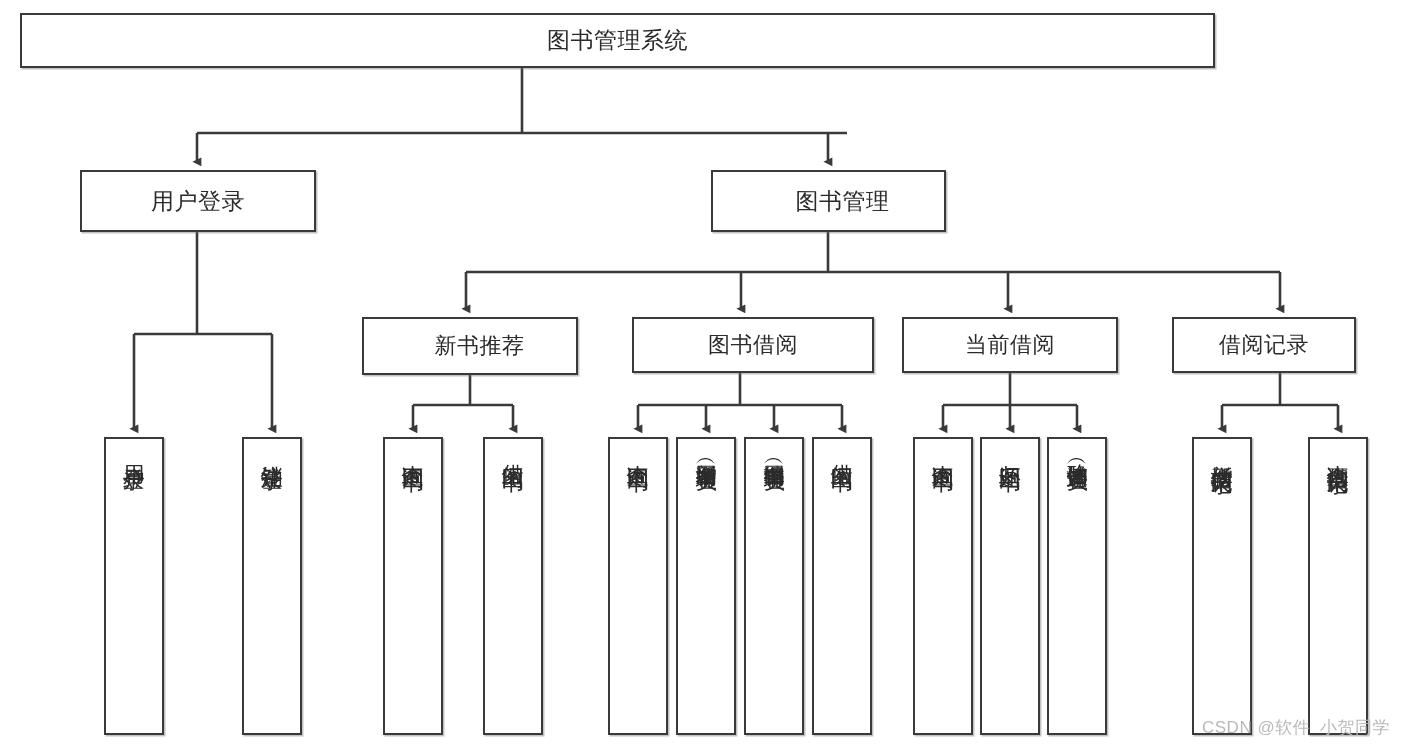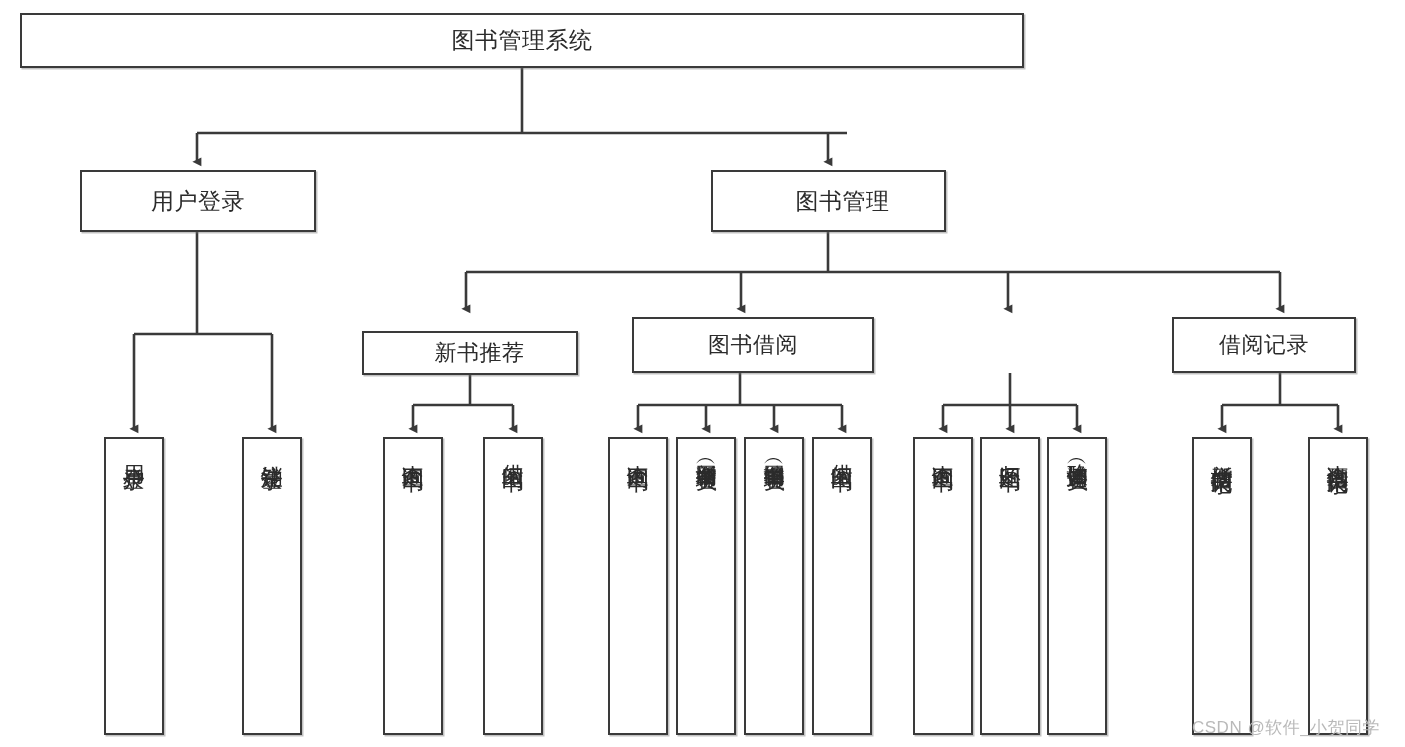--- a/index.html
+++ b/index.html
@@ -121,37 +121,40 @@
       <path d="M1010,405 L1010,429" marker-end="url(#arrow)"></path>
       <path d="M1077,405 L1077,429" marker-end="url(#arrow)"></path>
 
       <path d="M1280,373 L1280,405"></path>
       <path d="M1222,405 L1338,405"></path>
       <path d="M1222,405 L1222,429" marker-end="url(#arrow)"></path>
       <path d="M1338,405 L1338,429" marker-end="url(#arrow)"></path>
     </g>
   </svg>
 
-  <div class="node root" style="left:20px; top:13px; width:1004px; height:55px;">
+  <div class="node root" style="left:20px; top:13px; width:1195px; height:55px;">
     <span class="node-label">图书管理系统</span>
   </div>
 
   <div class="node lvl1" style="left:80px; top:170px; width:236px; height:62px;">
     <span class="node-label">用户登录</span>
   </div>
   <div class="node lvl1" style="left:711px; top:170px; width:235px; height:62px;padding-left:28px;">
     <span class="node-label">图书管理</span>
   </div>
 
-  <div class="node lvl2" style="left:362px; top:331px; width:216px; height:44px;padding-left:19px;">
+  <div class="node lvl2" style="left:362px; top:317px; width:216px; height:58px;padding-left:19px;">
     <span class="node-label">新书推荐</span>
   </div>
   <div class="node lvl2" style="left:632px; top:317px; width:242px; height:56px;">
     <span class="node-label">图书借阅</span>
   </div>
+  <div class="node lvl2" style="left:902px; top:317px; width:216px; height:56px;">
+    <span class="node-label">当前借阅</span>
+  </div>
   <div class="node lvl2" style="left:1172px; top:317px; width:184px; height:56px;">
     <span class="node-label">借阅记录</span>
   </div>
 
   <div class="node leaf" style="left:104px; top:437px; width:60px; height:298px;">
     <span class="node-label">用户登录</span>
   </div>
   <div class="node leaf" style="left:242px; top:437px; width:60px; height:298px;">
     <span class="node-label">注销登录</span>
   </div>
@@ -186,15 +189,15 @@
     <span class="node-label">确认归还（管理员）</span>
   </div>
 
   <div class="node leaf" style="left:1192px; top:437px; width:60px; height:298px;">
     <span class="node-label">新增借阅记录</span>
   </div>
   <div class="node leaf" style="left:1308px; top:437px; width:60px; height:298px;">
     <span class="node-label">查询借阅记录</span>
   </div>
 
-  <div class="watermark" style="left:1192px; top:716px;">CSDN @软件_小贺同学</div>
+  <div class="watermark" style="left:1192px; top:716px;padding-left:10px;">CSDN @软件_小贺同学</div>
 
 </div>
 
 </body></html>

